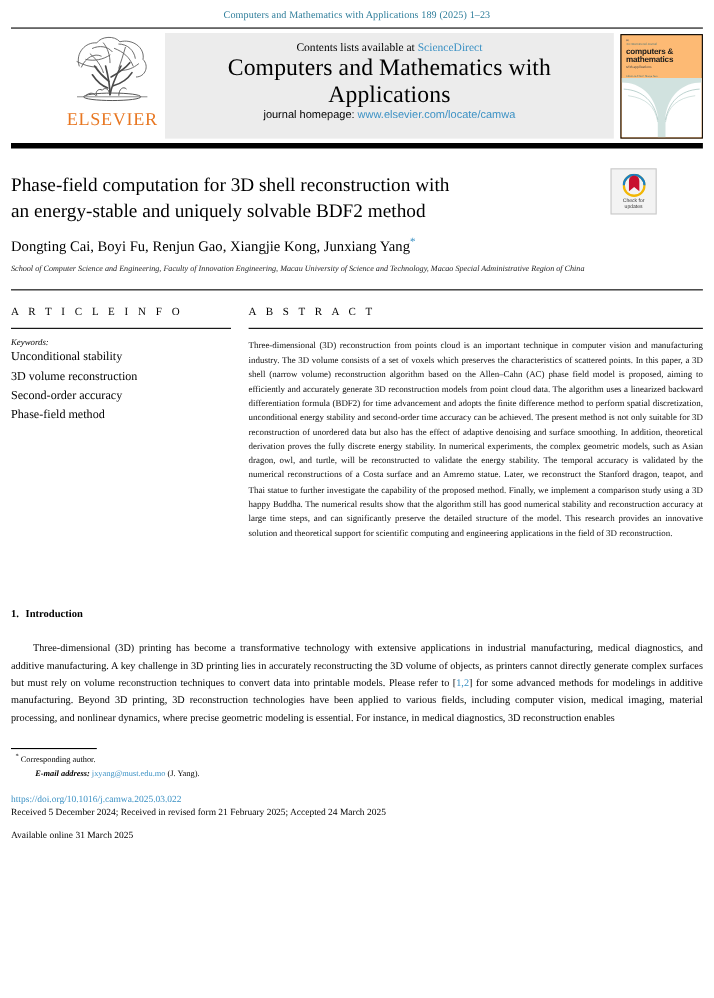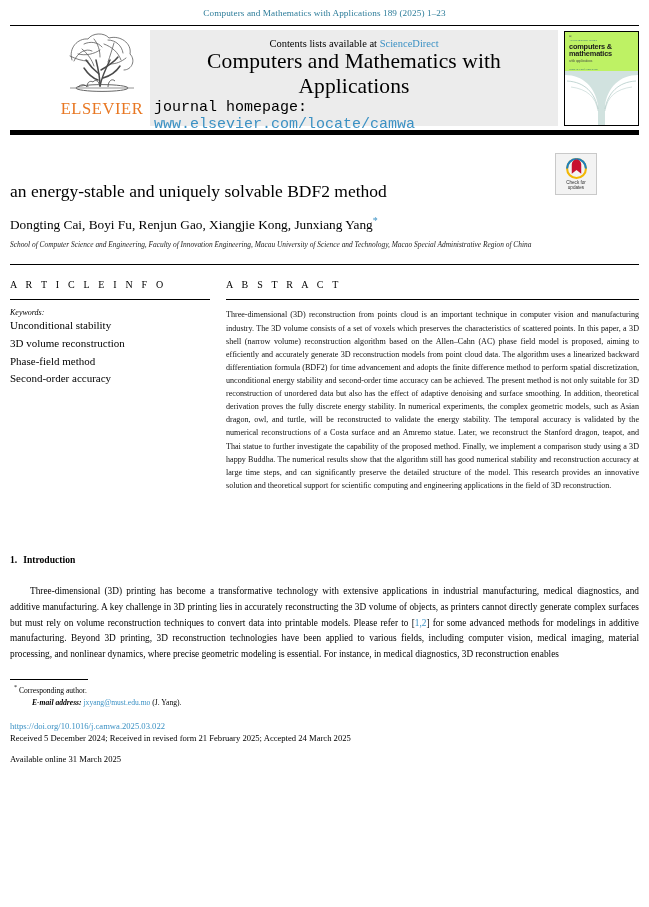--- a/index.html
+++ b/index.html
@@ -72,28 +72,28 @@
     padding: 8px 4px 10px 4px;
     margin: 0 6px 0 4px;
   }
   .contents-line { font-size: 10.5px; }
   .contents-line .sd-link { color: #3b91c4; }
   .journal-name {
     font-size: 21.5px;
     letter-spacing: 0.1px;
     text-align: center;
   }
-  .homepage-line { font-size: 15px; font-family: Liberation Mono, monospace; }
+  .homepage-line { font-size: 10px; font-family: Liberation Sans, sans-serif; }
   .homepage-line .hp-link { color: #3b91c4; }
 
   .cover-thumb {
     flex: 0 0 73px;
     width: 73px;
     border: 1px solid #000;
-    background: #bef264;
+    background: #fdba74;
     position: relative;
     overflow: hidden;
     align-self: center;
     height: 93px;
   }
   .cover-top { padding: 3px 4px 0 4px; }
   .cover-mini { font-size: 2.6px; color: #555; letter-spacing: .2px; }
   .cover-kicker { font-size: 2.9px; color: #3a6f7a; margin-bottom: 1px; }
   .cover-title1, .cover-title2 {
     font-family: "Liberation Sans", sans-serif;
@@ -340,43 +340,43 @@
         <path d="M2 20 A18 18 0 0 1 20 2" fill="none" stroke="#1a7fc1" stroke-width="4"></path>
         <path d="M11 30 L11 12 A9 9 0 0 1 29 12 L29 30 L20 23 Z" fill="#c8102e"></path>
       </svg>
       <div class="cm-label">
         <div>Check for</div>
         <div>updates</div>
       </div>
     </div>
 
     <h1 class="paper-title">
-      <br>
+      <span>Phase-field computation for 3D shell reconstruction with</span><br>
       <span>an energy-stable and uniquely solvable BDF2 method</span>
     </h1>
 
     <div class="authors">
       <span>Dongting Cai, Boyi Fu, Renjun Gao, Xiangjie Kong, Junxiang Yang</span><span class="corr-star">*</span>
     </div>
 
     <div class="affiliation">School of Computer Science and Engineering, Faculty of Innovation Engineering, Macau University of Science and Technology, Macao Special Administrative Region of China</div>
   </div>
 
   <div class="rule-thin"></div>
 
   <div class="info-abstract">
 
     <div class="col-info">
       <div class="sec-caps">A R T I C L E   I N F O</div>
       <div class="sec-underline"></div>
       <div class="kw-head">Keywords:</div>
       <div class="kw-item">Unconditional stability</div>
       <div class="kw-item">3D volume reconstruction</div>
+      <div class="kw-item">Second-order accuracy</div>
       <div class="kw-item">Phase-field method</div>
-      <div class="kw-item">Second-order accuracy</div>
     </div>
 
     <div class="col-abstract">
       <div class="sec-caps">A B S T R A C T</div>
       <div class="sec-underline"></div>
       <div class="abstract-text">Three-dimensional (3D) reconstruction from points cloud is an important technique in computer vision and manufacturing industry. The 3D volume consists of a set of voxels which preserves the characteristics of scattered points. In this paper, a 3D shell (narrow volume) reconstruction algorithm based on the Allen–Cahn (AC) phase field model is proposed, aiming to efficiently and accurately generate 3D reconstruction models from point cloud data. The algorithm uses a linearized backward differentiation formula (BDF2) for time advancement and adopts the finite difference method to perform spatial discretization, unconditional energy stability and second-order time accuracy can be achieved. The present method is not only suitable for 3D reconstruction of unordered data but also has the effect of adaptive denoising and surface smoothing. In addition, theoretical derivation proves the fully discrete energy stability. In numerical experiments, the complex geometric models, such as Asian dragon, owl, and turtle, will be reconstructed to validate the energy stability. The temporal accuracy is validated by the numerical reconstructions of a Costa surface and an Amremo statue. Later, we reconstruct the Stanford dragon, teapot, and Thai statue to further investigate the capability of the proposed method. Finally, we implement a comparison study using a 3D happy Buddha. The numerical results show that the algorithm still has good numerical stability and reconstruction accuracy at large time steps, and can significantly preserve the detailed structure of the model. This research provides an innovative solution and theoretical support for scientific computing and engineering applications in the field of 3D reconstruction.</div>
     </div>
   </div>
 
   <div class="section-heading">

